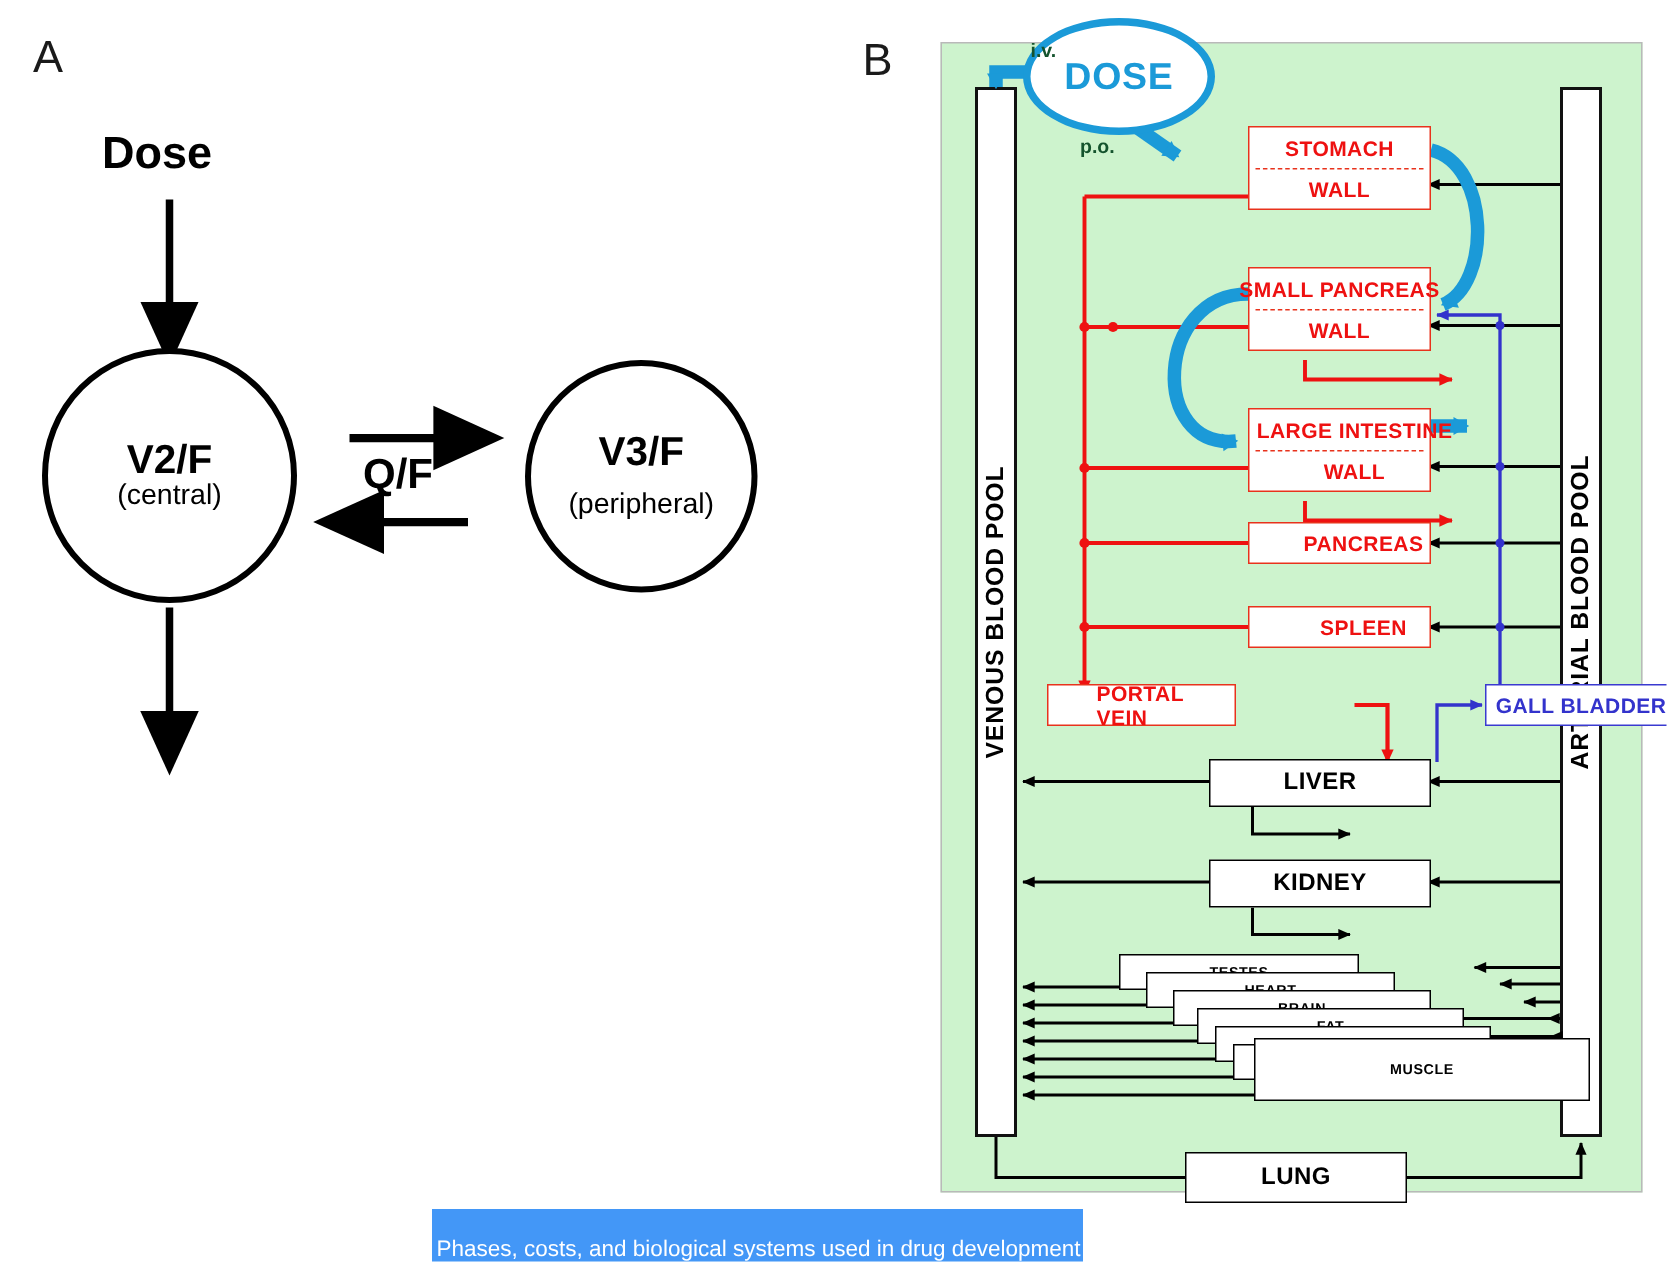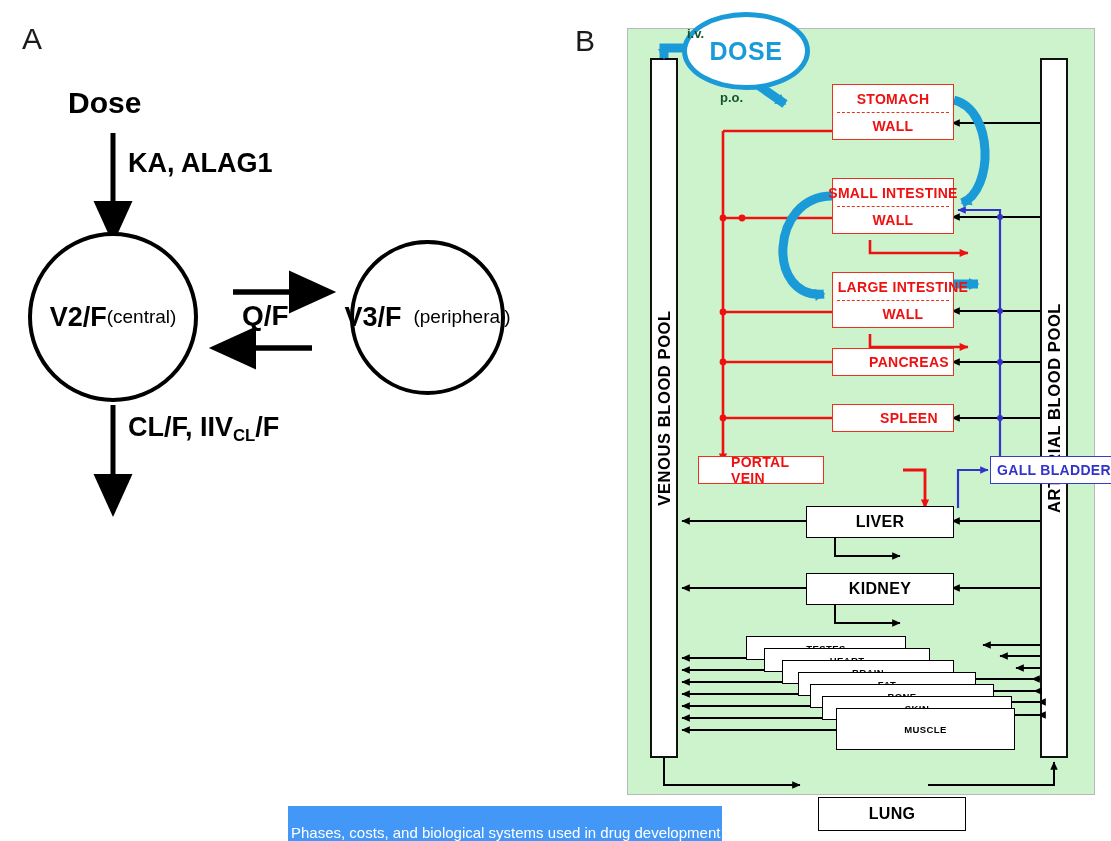--- a/index.html
+++ b/index.html
@@ -37,21 +37,21 @@
     white-space: nowrap;
     font-family: "Liberation Sans", sans-serif;
   }
   .circ {
     position: absolute;
     border: 4px solid #000;
     border-radius: 50%;
     background: #fff;
     box-sizing: border-box;
     display: flex;
-    flex-direction: row;
+    flex-direction: column;
     align-items: center;
     justify-content: center;
   }
   .circ .big { font-size: 27px; font-weight: bold; line-height: 1.05; }
   .circ .small { font-size: 19px; font-weight: normal; line-height: 1.1; }
   sub { font-size: 0.62em; vertical-align: baseline; position: relative; bottom: -0.28em; }
 
   
   #panelB { position: absolute; left: 570px; top: 0; width: 541px; height: 800px; }
   #greenbox {
@@ -151,21 +151,20 @@
 <body>
 
 <div id="root">
 
   <div id="panelA">
 
     <div class="panel-letter" style="left:22px; top:22px;">A</div>
 
     <div class="lbl" style="left:68px; top:86px; font-size:30px;">Dose</div>
 
-    <div class="lbl" style="left:128px; top:148px; font-size:27px;">KA, ALAG1</div>
 
     <svg class="ov" width="560" height="520">
       <defs>
         <marker id="ahA" markerWidth="9" markerHeight="9" refX="4.2" refY="4.5" orient="auto">
           <path d="M0,0.6 L8.6,4.5 L0,8.4 z" fill="#000"></path>
         </marker>
       </defs>
 
       <line x1="113" y1="133" x2="113" y2="222" stroke="#000" stroke-width="5" marker-end="url(#ahA)"></line>
 
@@ -181,21 +180,20 @@
       <span class="small">(central)</span>
     </div>
 
     <div class="circ" style="left:350px; top:240px; width:155px; height:155px;gap:12px;">
       <span class="big">V3/F</span>
       <span class="small">(peripheral)</span>
     </div>
 
     <div class="lbl" style="left:242px; top:300px; font-size:28px;">Q/F</div>
 
-    <div class="lbl" style="left:128px; top:412px; font-size:27px;"><span>CL/F, IIV</span><sub>CL</sub><span>/F</span></div>
   </div>
 
   <div id="panelB">
 
     <div class="panel-letter" style="left:5px; top:24px;">B</div>
 
     <div id="greenbox"></div>
 
     <div class="bpool" style="left:80px; top:58px; width:28px; height:700px;">
       <span>VENOUS BLOOD POOL</span>
@@ -346,21 +344,21 @@
     <div class="routelbl" style="left:117px; top:26px;">i.v.</div>
     <div class="routelbl" style="left:150px; top:90px;">p.o.</div>
 
     <div class="gut" style="left:262px; top:84px; width:122px; height:56px;">
       <div class="top">STOMACH</div>
       <div class="divider"></div>
       <div class="bot">WALL</div>
     </div>
 
     <div class="gut" style="left:262px; top:178px; width:122px; height:56px;">
-      <div class="top">SMALL INTESTINE</div>
+      <div class="top">SMALL PANCREAS</div>
       <div class="divider"></div>
       <div class="bot">WALL</div>
     </div>
 
     <div class="gut" style="left:262px; top:272px; width:122px; height:56px;padding-left:20px;">
       <div class="top">LARGE INTESTINE</div>
       <div class="divider"></div>
       <div class="bot">WALL</div>
     </div>
 
@@ -372,20 +370,20 @@
 
     <div class="obox" style="left:236px; top:506px; width:148px; height:32px; font-size:16px;">LIVER</div>
     <div class="obox" style="left:236px; top:573px; width:148px; height:32px; font-size:16px;">KIDNEY</div>
 
     <div class="obox tiny" style="left:176px; top:636px; width:160px; height:24px;">TESTES</div>
     <div class="obox tiny" style="left:194px; top:648px; width:166px; height:24px;">HEART</div>
     <div class="obox tiny" style="left:212px; top:660px; width:172px; height:24px;">BRAIN</div>
     <div class="obox tiny" style="left:228px; top:672px; width:178px; height:24px;">FAT</div>
     <div class="obox tiny" style="left:240px; top:684px; width:184px; height:24px;">BONE</div>
     <div class="obox tiny" style="left:252px; top:696px; width:190px; height:24px;">SKIN</div>
-    <div class="obox tiny" style="left:266px; top:708px; width:179px; height:42px;">MUSCLE</div>
-
-    <div class="obox" style="left:248px; top:768px; width:148px; height:34px; font-size:16px;margin-top:29px;">LUNG</div>
+    <div class="obox tiny" style="left:266px; top:692px; width:224px; height:42px;">MUSCLE</div>
+
+    <div class="obox" style="left:220px; top:768px; width:148px; height:34px; font-size:16px;">LUNG</div>
   </div>
 
   <div id="caption">Phases, costs, and biological systems used in drug development</div>
 
 </div>
 
 </body></html>

